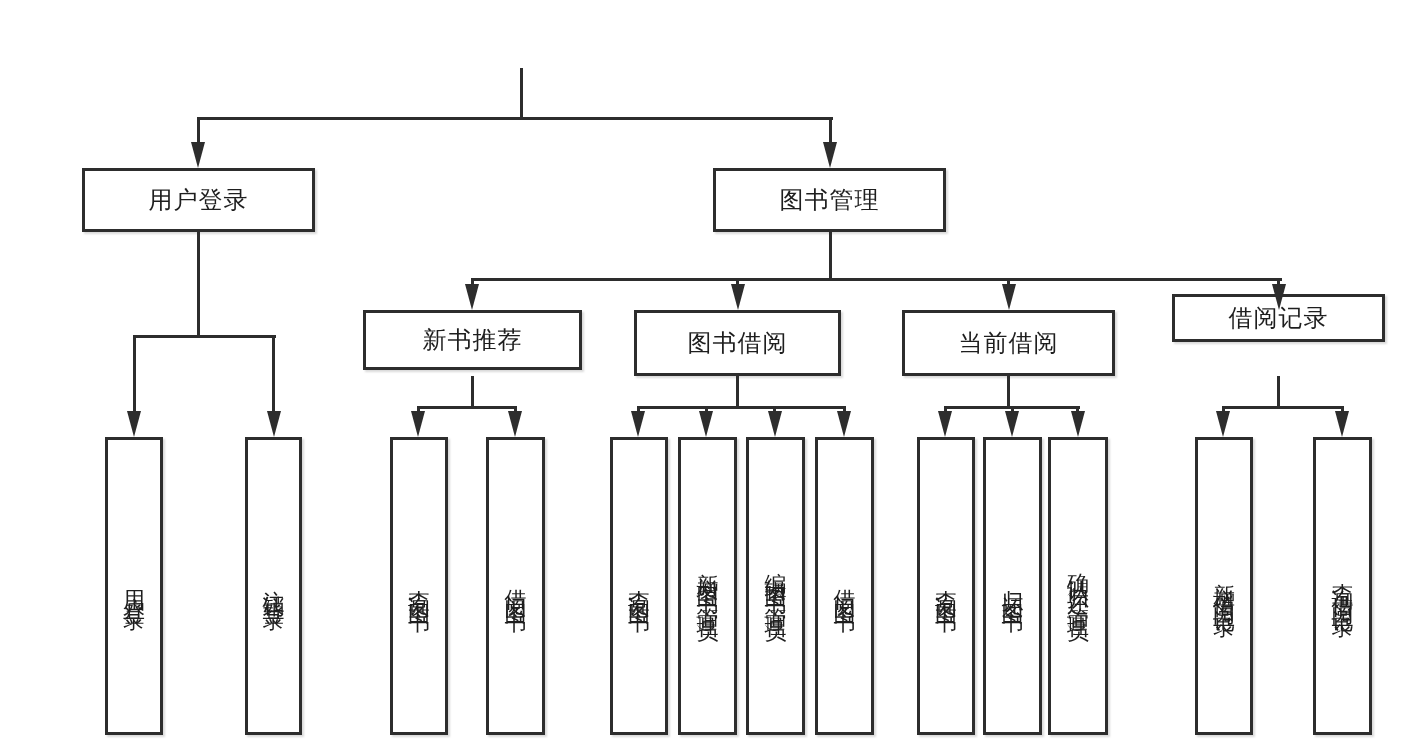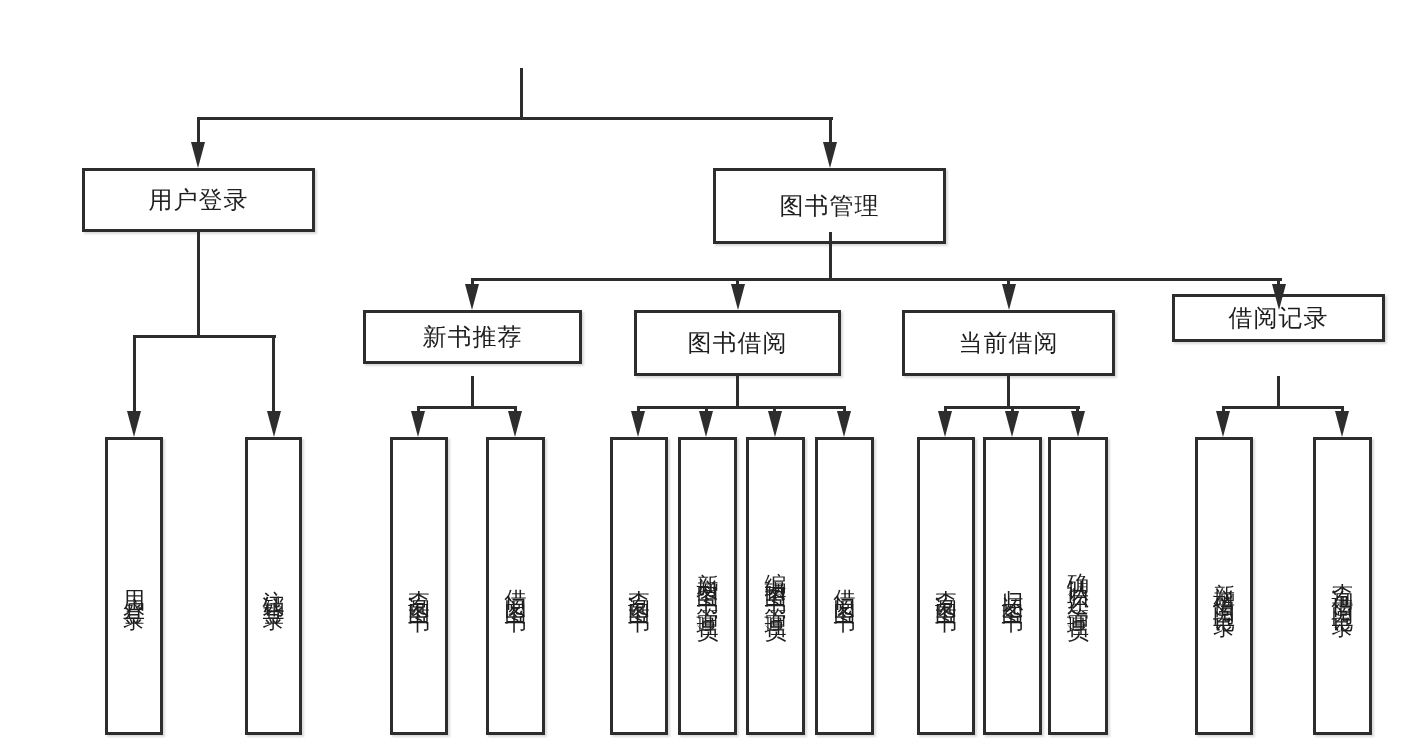--- a/index.html
+++ b/index.html
@@ -28,23 +28,23 @@
     color:var(--wm,#a0a0a0);z-index:5;
   }
 </style>
 </head>
 <body>
 
 <div class="stage">
 
 
   <div class="box hbox" style="left:82px;top:168px;width:233px;height:64px">用户登录</div>
-  <div class="box hbox" style="left:713px;top:168px;width:233px;height:76px">图书管理</div>
+  <div class="box hbox" style="left:713px;top:168px;width:233px;height:64px">图书管理</div>
 
-  <div class="box hbox" style="left:363px;top:310px;width:219px;height:54px">新书推荐</div>
+  <div class="box hbox" style="left:363px;top:310px;width:219px;height:60px">新书推荐</div>
   <div class="box hbox" style="left:634px;top:310px;width:207px;height:66px">图书借阅</div>
   <div class="box hbox" style="left:902px;top:310px;width:213px;height:66px">当前借阅</div>
   <div class="box hbox" style="left:1172px;top:294px;width:213px;height:48px">借阅记录</div>
 
   <div class="box vbox" style="left:105px;top:437px;width:58px;height:298px">用户登录</div>
   <div class="box vbox" style="left:245px;top:437px;width:57px;height:298px">注销登录</div>
 
   <div class="box vbox" style="left:390px;top:437px;width:58px;height:298px">查询图书</div>
   <div class="box vbox" style="left:486px;top:437px;width:59px;height:298px">借阅图书</div>
 

